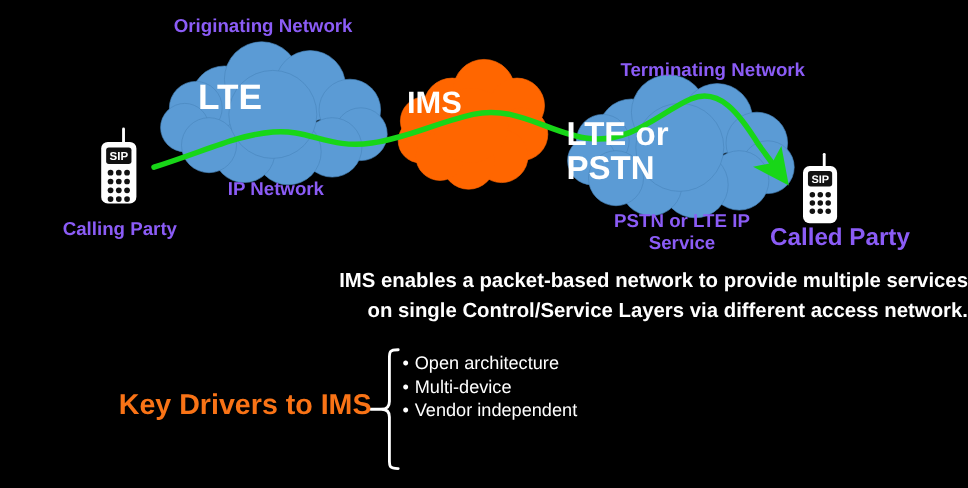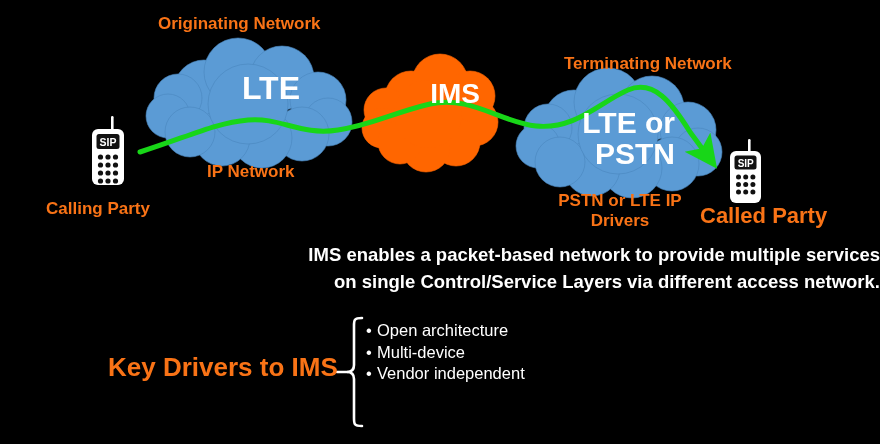--- a/index.html
+++ b/index.html
@@ -18,40 +18,40 @@
   }
   #diagram-svg {
     position: absolute;
     left: 0;
     top: 0;
     width: 880px;
     height: 444px;
   }
   .lbl {
     position: absolute;
-    color: #f97316;
+    color: #8b5cf6;
     font-weight: bold;
     white-space: nowrap;
     line-height: 1.18;
   }
   
   #label-originating-network { left: 158px; top: 14px;  font-size: 17px; }
   #label-terminating-network  { left: 564px; top: 54px;  font-size: 17px; }
   #label-ip-network           { left: 207px; top: 162px; font-size: 17px; }
   #label-pstn-lte-ip-network  { left: 540px; top: 191px; font-size: 17px;
                                 white-space: normal; width: 160px; text-align: center; }
-  #label-calling-party        { left: 46px;  top: 199px; font-size: 17px; }
+  #label-calling-party        { left: 57px;  top: 199px; font-size: 17px; }
   #label-called-party         { left: 700px; top: 203px; font-size: 22px; }
 
   
   .cloud-title {
     position: absolute;
     color: #ffffff;
     font-weight: bold;
-    text-align: right;
+    text-align: left;
     white-space: pre-line;
     line-height: 1.02;
   }
   #cloud-title-lte      { left: 180px; top: 72px;  width: 120px; font-size: 32px; }
   #cloud-title-ims      { left: 370px; top: 80px;  width: 110px; font-size: 28px; }
   #cloud-title-lte-pstn { left: 515px; top: 108px; width: 160px; font-size: 30px; }
 
   
   #summary-text {
     position: absolute;
@@ -206,21 +206,21 @@
       <path d="M347,372 L337,372"></path>
     </g>
   </svg>
 
   <div class="lbl" id="label-originating-network">Originating Network</div>
 
   <div class="lbl" id="label-terminating-network">Terminating Network</div>
 
   <div class="lbl" id="label-ip-network">IP Network</div>
 
-  <div class="lbl" id="label-pstn-lte-ip-network">PSTN or LTE IP Drivers</div>
+  <div class="lbl" id="label-pstn-lte-ip-network">PSTN or LTE IP Service</div>
 
   <div class="lbl" id="label-calling-party">Calling Party</div>
 
   <div class="lbl" id="label-called-party">Called Party</div>
 
   <div class="cloud-title" id="cloud-title-lte">LTE</div>
 
   <div class="cloud-title" id="cloud-title-ims">IMS</div>
 
   <div class="cloud-title" id="cloud-title-lte-pstn">LTE or

